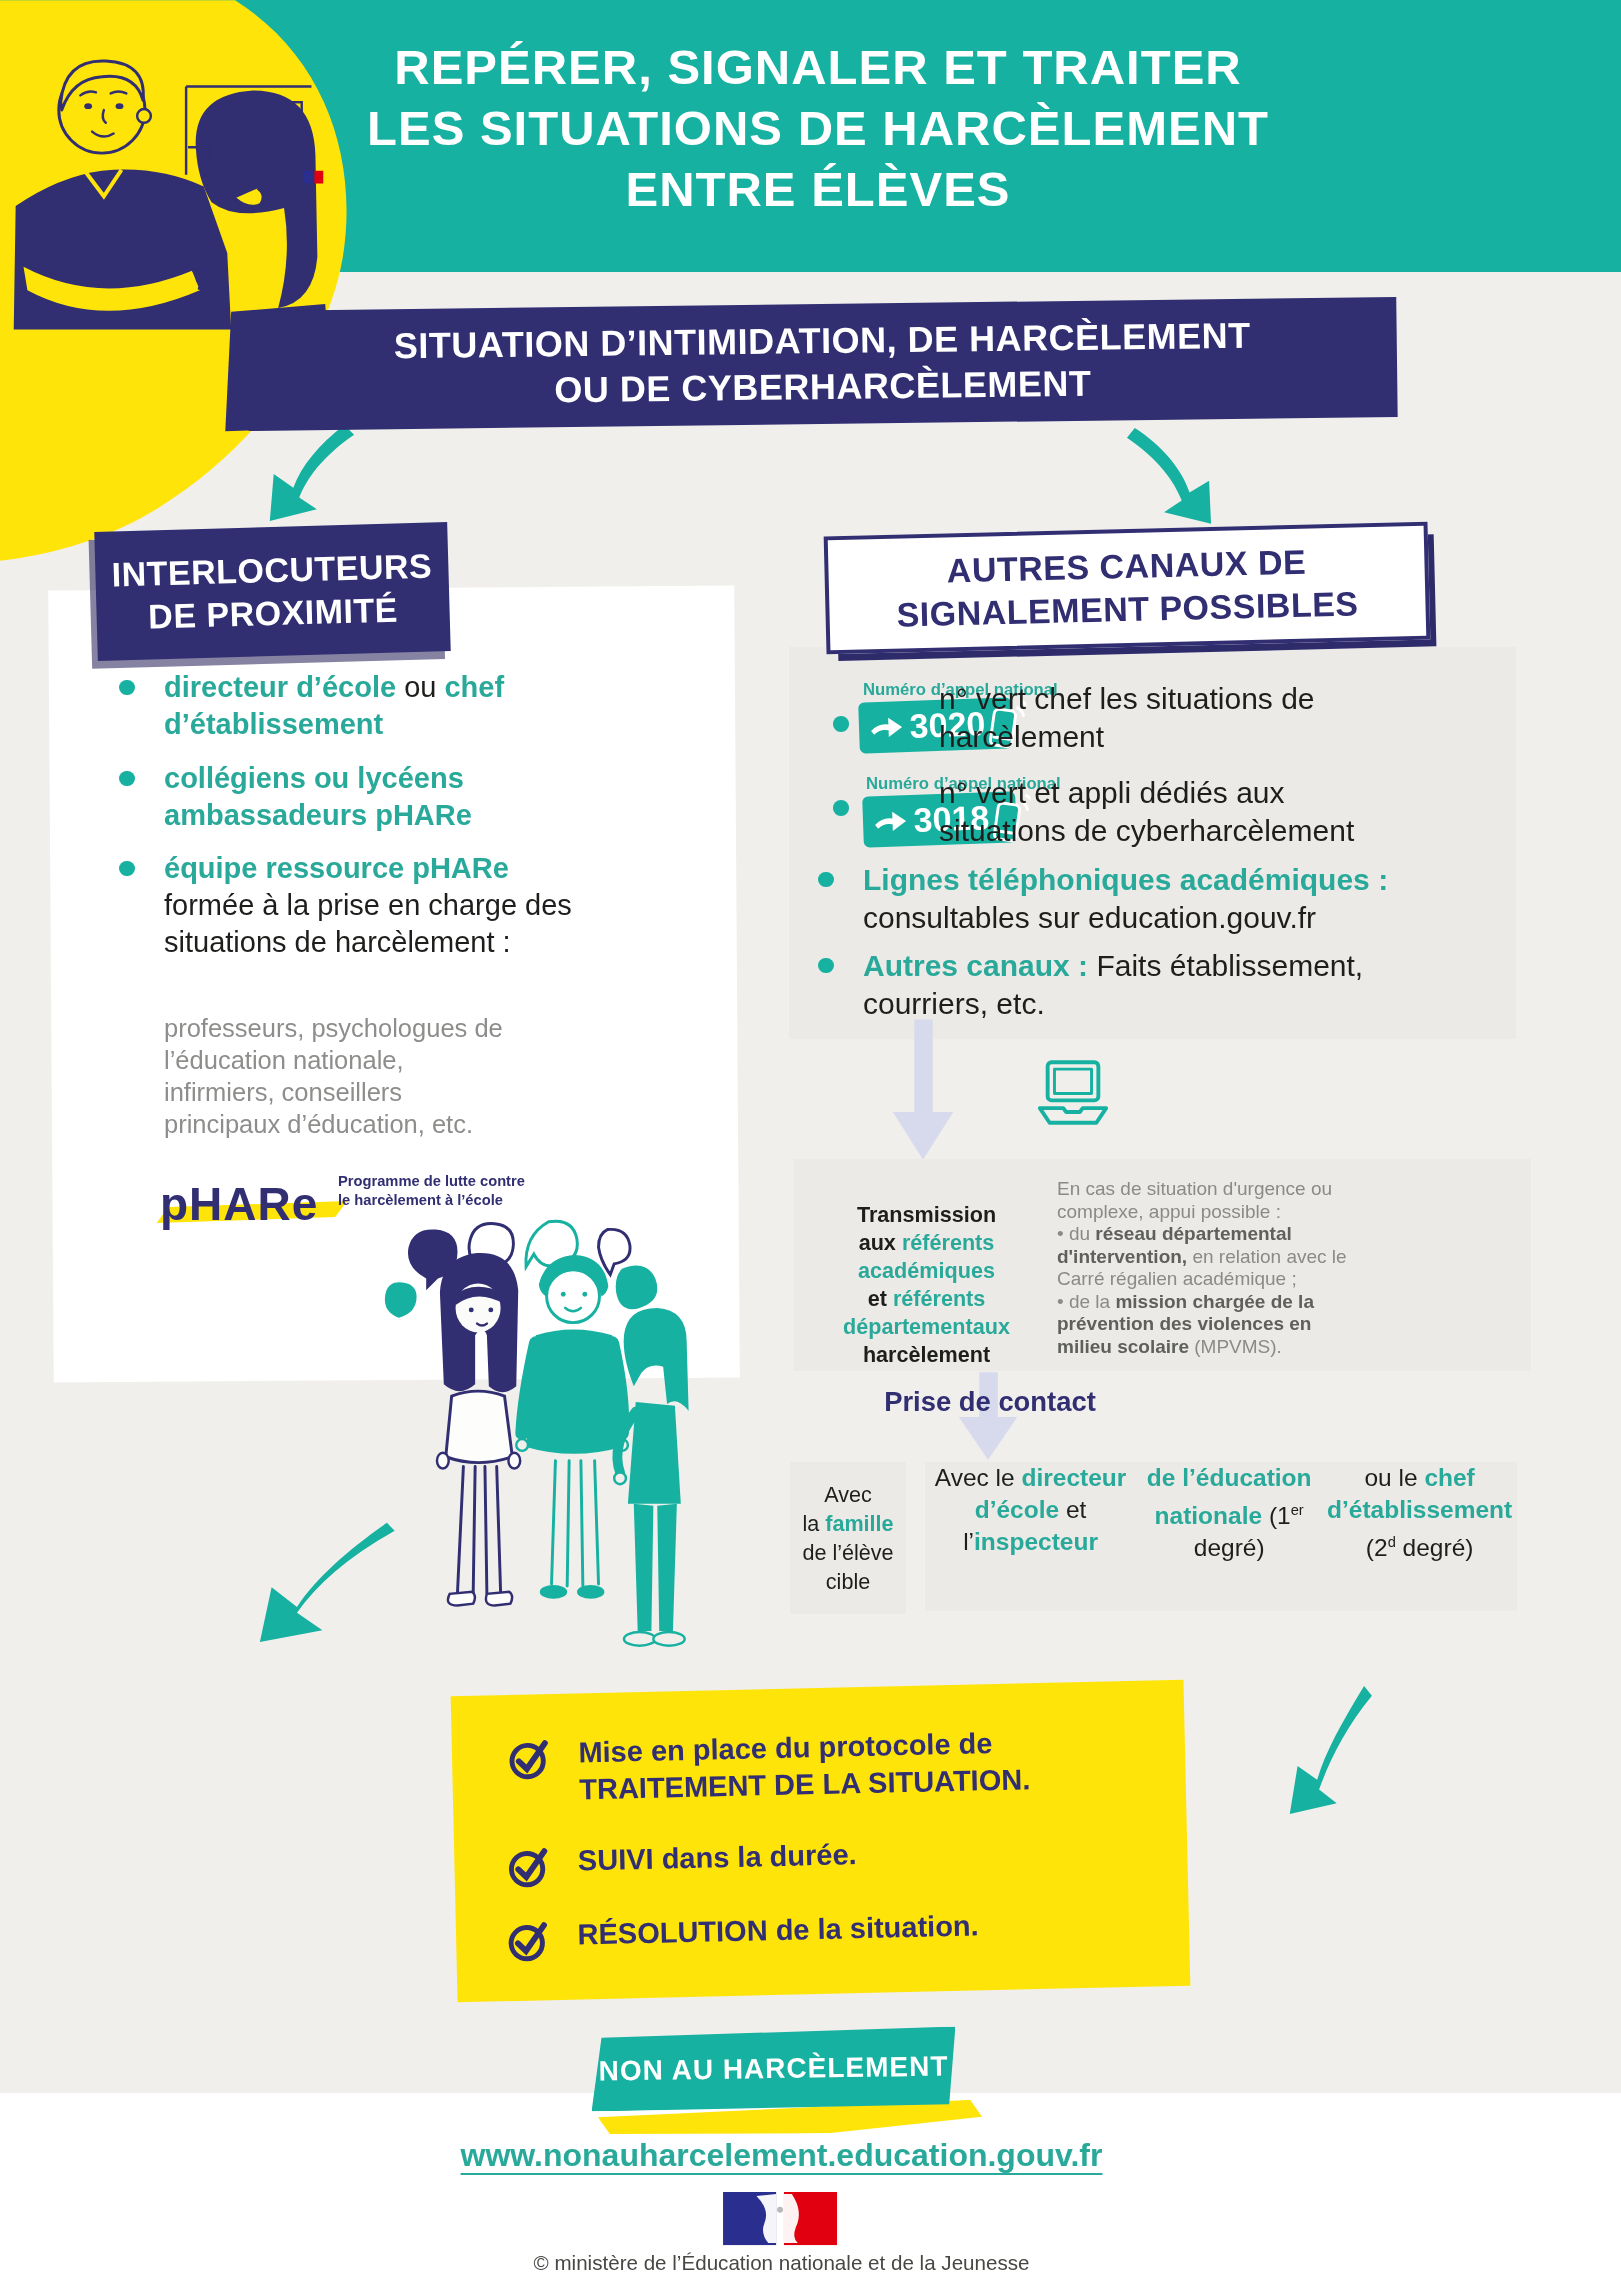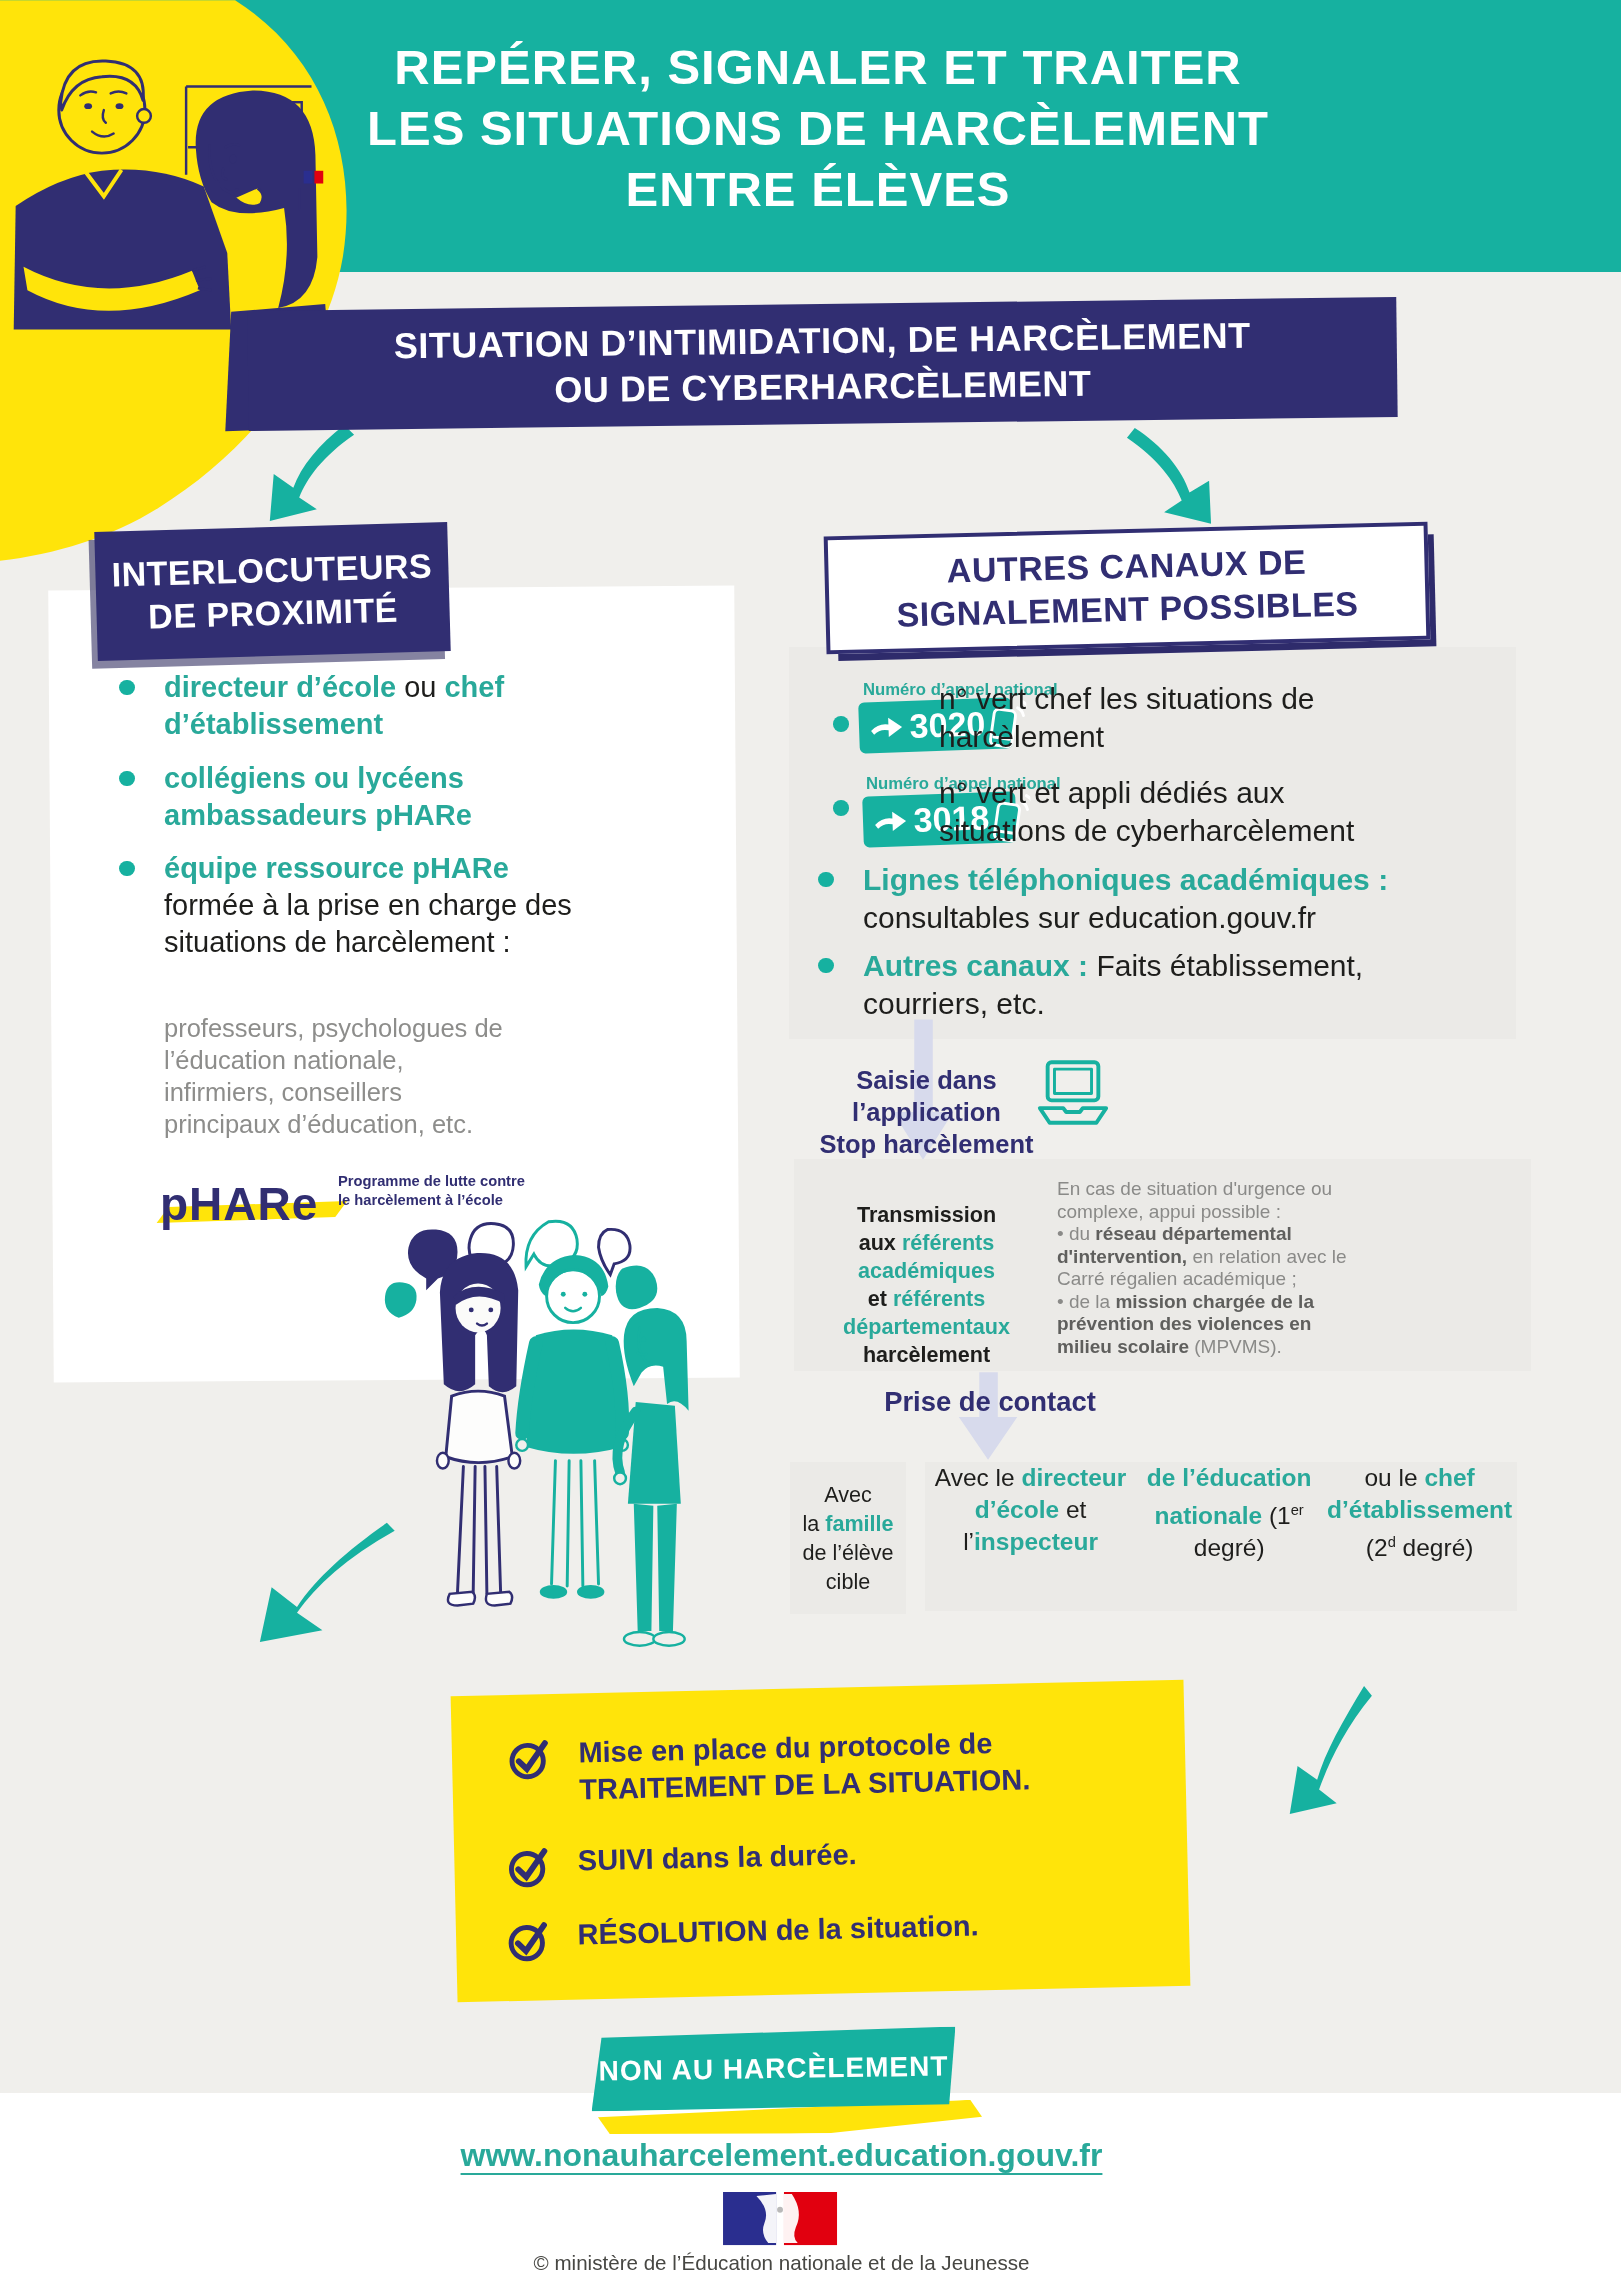--- a/index.html
+++ b/index.html
@@ -275,24 +275,20 @@
     <span class="tl">Lignes téléphoniques académiques :</span><span class="dk"> consultables sur education.gouv.fr</span>
   </div>
   <div class="abs rbul" style="left:863px;top:947px;width:549px;">
     <span class="dot"></span>
     <span class="tl">Autres canaux :</span><span class="dk"> Faits établissement, courriers, etc.</span>
   </div>
 
   <svg class="abs illu" style="left:887px;top:1019px;" width="74" height="143" viewBox="0 0 76 146">
     <path d="M28,0 L47,0 L47,95 L68,95 L37,144 L6,95 L28,95 Z" fill="var(--lavender)"></path>
   </svg>
-  <div class="abs saisie" style="left:799px;top:1064px;">
-    <div>Saisie dans l’application</div>
-    <div>Stop harcèlement</div>
-  </div>
   <svg class="abs illu" style="left:1034px;top:1059px;" width="78" height="69" viewBox="0 0 80 70">
     <g stroke="var(--teal)" stroke-width="4" fill="none" stroke-linejoin="round">
       <rect x="14" y="3" width="52" height="39" rx="4"></rect>
       <rect x="21" y="10" width="38" height="25" stroke-width="3"></rect>
       <path d="M6,50 L30,50 L33,54 L47,54 L50,50 L74,50 L64,65 L16,65 Z"></path>
     </g>
   </svg>
 
   <div class="abs box-gray" style="left:794px;top:1159px;width:737px;height:212px;"></div>
   <div class="abs trans-left" style="left:799px;top:1201px;">

